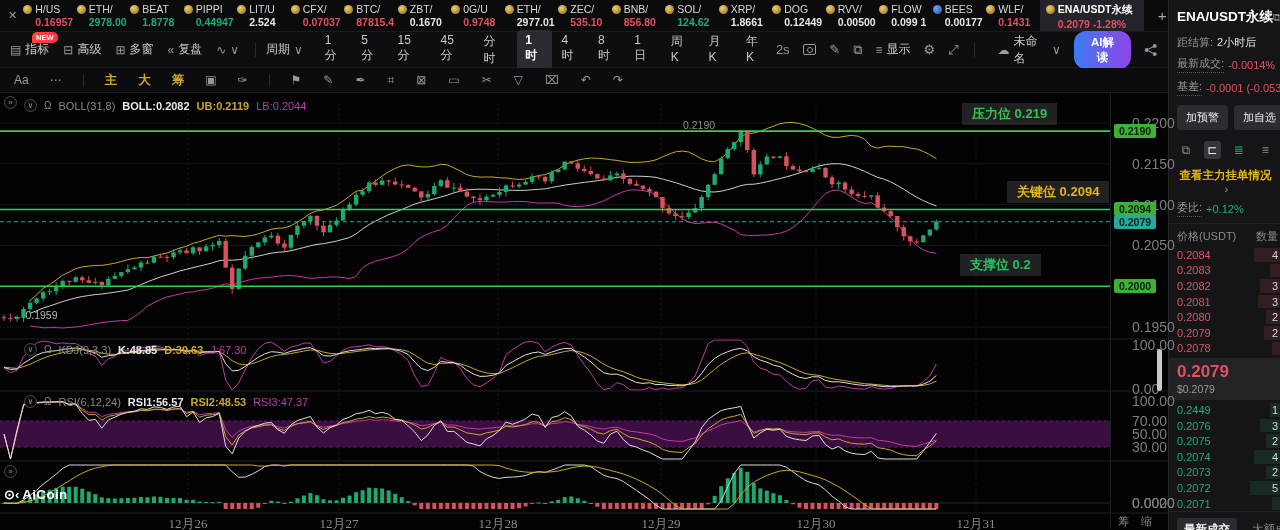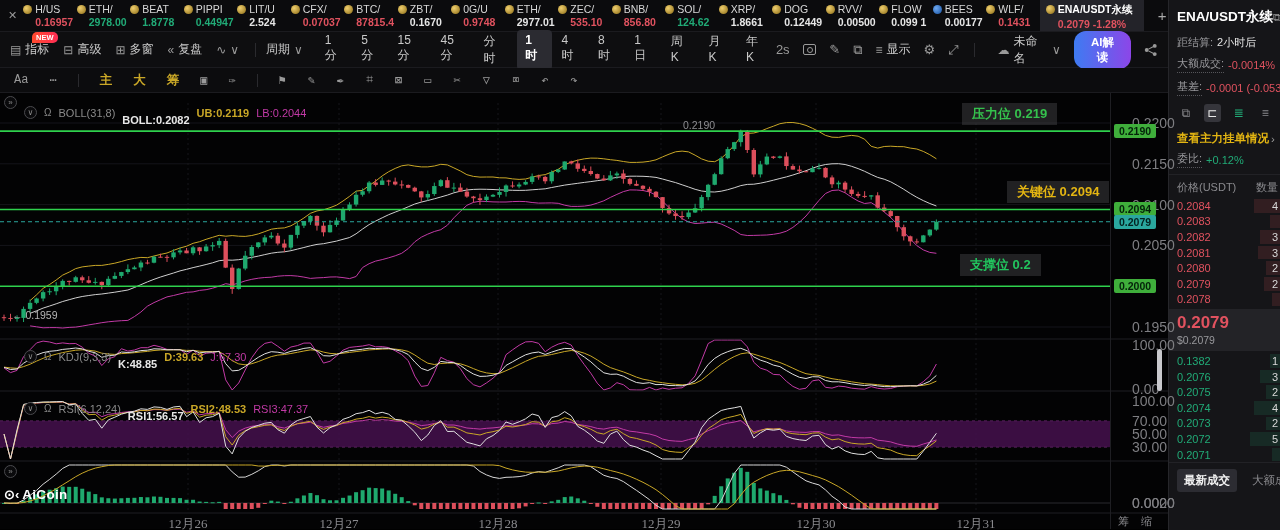--- a/index.html
+++ b/index.html
@@ -32,28 +32,28 @@
   .tf.on{background:#2b2b31;color:#fff;font-weight:bold;}
   .tb-right{margin-left:auto;display:flex;align-items:center;gap:13px;}
   .tb-right .glyph{color:#9a9a9a;cursor:pointer;font-size:13px;}
   .cam{width:14px;height:11px;border:1.3px solid #9a9a9a;border-radius:2px;position:relative;cursor:pointer;}
   .cam::after{content:'';position:absolute;left:3.5px;top:1.8px;width:4px;height:4px;border:1.2px solid #9a9a9a;border-radius:50%;}
   .ai-btn{background:linear-gradient(90deg,#3e7bf2,#8c46e8);color:#fff;font-weight:bold;font-size:11.5px;padding:4px 12px;border-radius:12px;cursor:pointer;border:none;}
   .unnamed{display:flex;align-items:center;gap:4px;cursor:pointer;}
   
   .drawbar{position:relative;height:25px;background:#0c0c0e;border-bottom:1px solid #1b1b1f;display:flex;align-items:center;padding:0 14px;gap:21px;color:#9a9a9a;font-size:12px;}
   .drawbar .yellow{color:#c9a727;font-weight:bold;font-size:12.5px;}
-  .drawbar span{cursor:pointer;font-family:Liberation Mono, monospace;}
+  .drawbar span{cursor:pointer;}
   .db-sep{width:1px;height:13px;background:#2a2a2e;}
   
   .chart-region{position:relative;height:436px;background:#030304;}
   #chart-svg{position:absolute;left:0;top:0;}
   .ind-row{position:absolute;display:flex;align-items:center;gap:7px;font-size:11px;z-index:5;}
   .ind-name{color:#8a8a8a;}
-  .ind-white{color:#e8e8e8;font-weight:bold;margin-top:15px;}
+  .ind-white{color:#e8e8e8;font-weight:bold;}
   .ind-yellow{color:#c9a727;font-weight:bold;}
   .ind-magenta{color:#c23aa6;}
   .circ{width:13px;height:13px;border:1px solid #4a4a4e;border-radius:50%;color:#8a8a8a;font-size:8px;display:flex;align-items:center;justify-content:center;cursor:pointer;background:#0a0a0c;}
   .bell{color:#8a8a8a;font-size:10px;cursor:pointer;}
   .anno{position:absolute;background:rgba(70,70,74,0.45);padding:2px 10px;font-size:13px;font-weight:bold;z-index:6;cursor:pointer;white-space:nowrap;}
   .anno.green{color:#35c24d;} .anno.yellow{color:#e3b512;} .anno.red{color:#22c55e;}
   .mini-label{position:absolute;color:#b5b5b5;font-size:10.5px;z-index:4;}
   .axis-col{position:absolute;left:1110px;top:0;width:58px;height:436px;border-left:1px solid #1e1e22;z-index:4;}
   .ax-tick{position:absolute;left:21px;color:#7e7e82;font-size:14px;transform:translateY(-50%);}
   .ax-badge{position:absolute;left:3px;transform:translateY(-50%);font-size:10.5px;font-weight:bold;color:#04220a;padding:1px 5px;border-radius:2px;z-index:5;}
@@ -75,21 +75,21 @@
   .sb-lab{color:#98989c;margin-right:4px;}
   .sb-lab.dotted{border-bottom:1px dotted #55555a;padding-bottom:1px;}
   .sb-val{color:#e2e2e2;}
   .sb-val.red{color:#e0525f;} .sb-val.green{color:#21ab77;}
   .sb-btns{display:flex;gap:6px;padding:6px 6px 6px 8px;}
   .sb-btns button{background:#2c2c32;border:none;color:#e8e8e8;font-size:11px;padding:5px 9px;border-radius:4px;cursor:pointer;white-space:nowrap;}
   .sb-tabs{display:flex;align-items:center;gap:9px;padding:5px 6px 5px 8px;}
   .sb-tab{width:20px;height:18px;display:flex;align-items:center;justify-content:center;color:#8a8a8e;font-size:12px;cursor:pointer;border-radius:3px;}
   .sb-tab.on{background:#35353b;color:#e8e8e8;}
   .sb-tab.green{color:#21ab77;}
-  .sb-link{display:flex;align-items:center;padding:4px 6px 2px 8px;color:#e3b512;font-weight:bold;font-size:11.5px;cursor:pointer;white-space:nowrap;}
+  .sb-link{display:flex;align-items:center;padding:4px 6px 2px 8px;color:#e3b512;font-weight:bold;font-size:11.5px;cursor:pointer;white-space:nowrap;flex-direction:column;}
   .sb-link .arrow{color:#9a9a9a;margin-left:2px;font-weight:normal;}
   .sb-th{display:flex;justify-content:space-between;padding:5px 2px 3px 8px;color:#8a8a8e;border-top:1px solid #222226;margin-top:3px;white-space:nowrap;}
   .ob-row{position:relative;display:flex;justify-content:space-between;padding:1.5px 2px 1.5px 8px;height:15.6px;align-items:center;cursor:pointer;}
   .ob-price.ask{color:#e0525f;} .ob-price.bid{color:#21ab77;}
   .ob-qty{color:#d8d8d8;white-space:nowrap;}
   .ob-depth{position:absolute;right:0;top:1px;bottom:1px;z-index:0;}
   .ob-row>span{position:relative;z-index:1;}
   .sb-cur{background:#232327;padding:4px 8px 5px 8px;margin:2px 0;}
   .sb-cur-price{color:#e0525f;font-size:17px;font-weight:bold;}
   .sb-cur-usd{color:#98989c;font-size:10.5px;margin-top:1px;}
@@ -899,26 +899,30 @@
   <div class="sidebar">
     <div class="sb-head">
       <span class="sb-title">ENA/USDT永续</span>
       <span class="sb-head-ic">⧉</span>
     </div>
     <div class="sb-row">
       <span class="sb-lab">距结算:</span>
       <span class="sb-val">2小时后</span>
     </div>
     <div class="sb-row">
-      <span class="sb-lab dotted">大额成交:</span>
+      <span class="sb-lab dotted">最新成交:</span>
       <span class="sb-val red">-0.0014%</span>
     </div>
     <div class="sb-row">
       <span class="sb-lab dotted">基差:</span>
       <span class="sb-val red">-0.0001 (-0.053</span>
+    </div>
+    <div class="sb-btns">
+      <button>加预警</button>
+      <button>加自选</button>
     </div>
     <div class="sb-tabs" id="sb-tabs">
         <span class="sb-tab">⧉</span>
         <span class="sb-tab on">⊏</span>
         <span class="sb-tab green">≣</span>
         <span class="sb-tab">≡</span>
       </div>
     <div class="sb-link">
       <span>查看主力挂单情况</span>
       <span class="arrow">›</span>
@@ -968,21 +972,21 @@
           <span class="ob-qty"></span>
         </div>
       </div>
     <div class="sb-cur">
       <div class="sb-cur-price">0.2079</div>
       <div class="sb-cur-usd">$0.2079</div>
     </div>
     <div id="bids">
         <div class="ob-row">
           <div class="ob-depth" style="width: 10px; background: rgba(33, 171, 119, 0.14);"></div>
-          <span class="ob-price bid">0.1382</span>
+          <span class="ob-price bid">0.2449</span>
           <span class="ob-qty">1</span>
         </div>
         <div class="ob-row">
           <div class="ob-depth" style="width: 20px; background: rgba(33, 171, 119, 0.14);"></div>
           <span class="ob-price bid">0.2076</span>
           <span class="ob-qty">3</span>
         </div>
         <div class="ob-row">
           <div class="ob-depth" style="width: 14px; background: rgba(33, 171, 119, 0.14);"></div>
           <span class="ob-price bid">0.2075</span>

